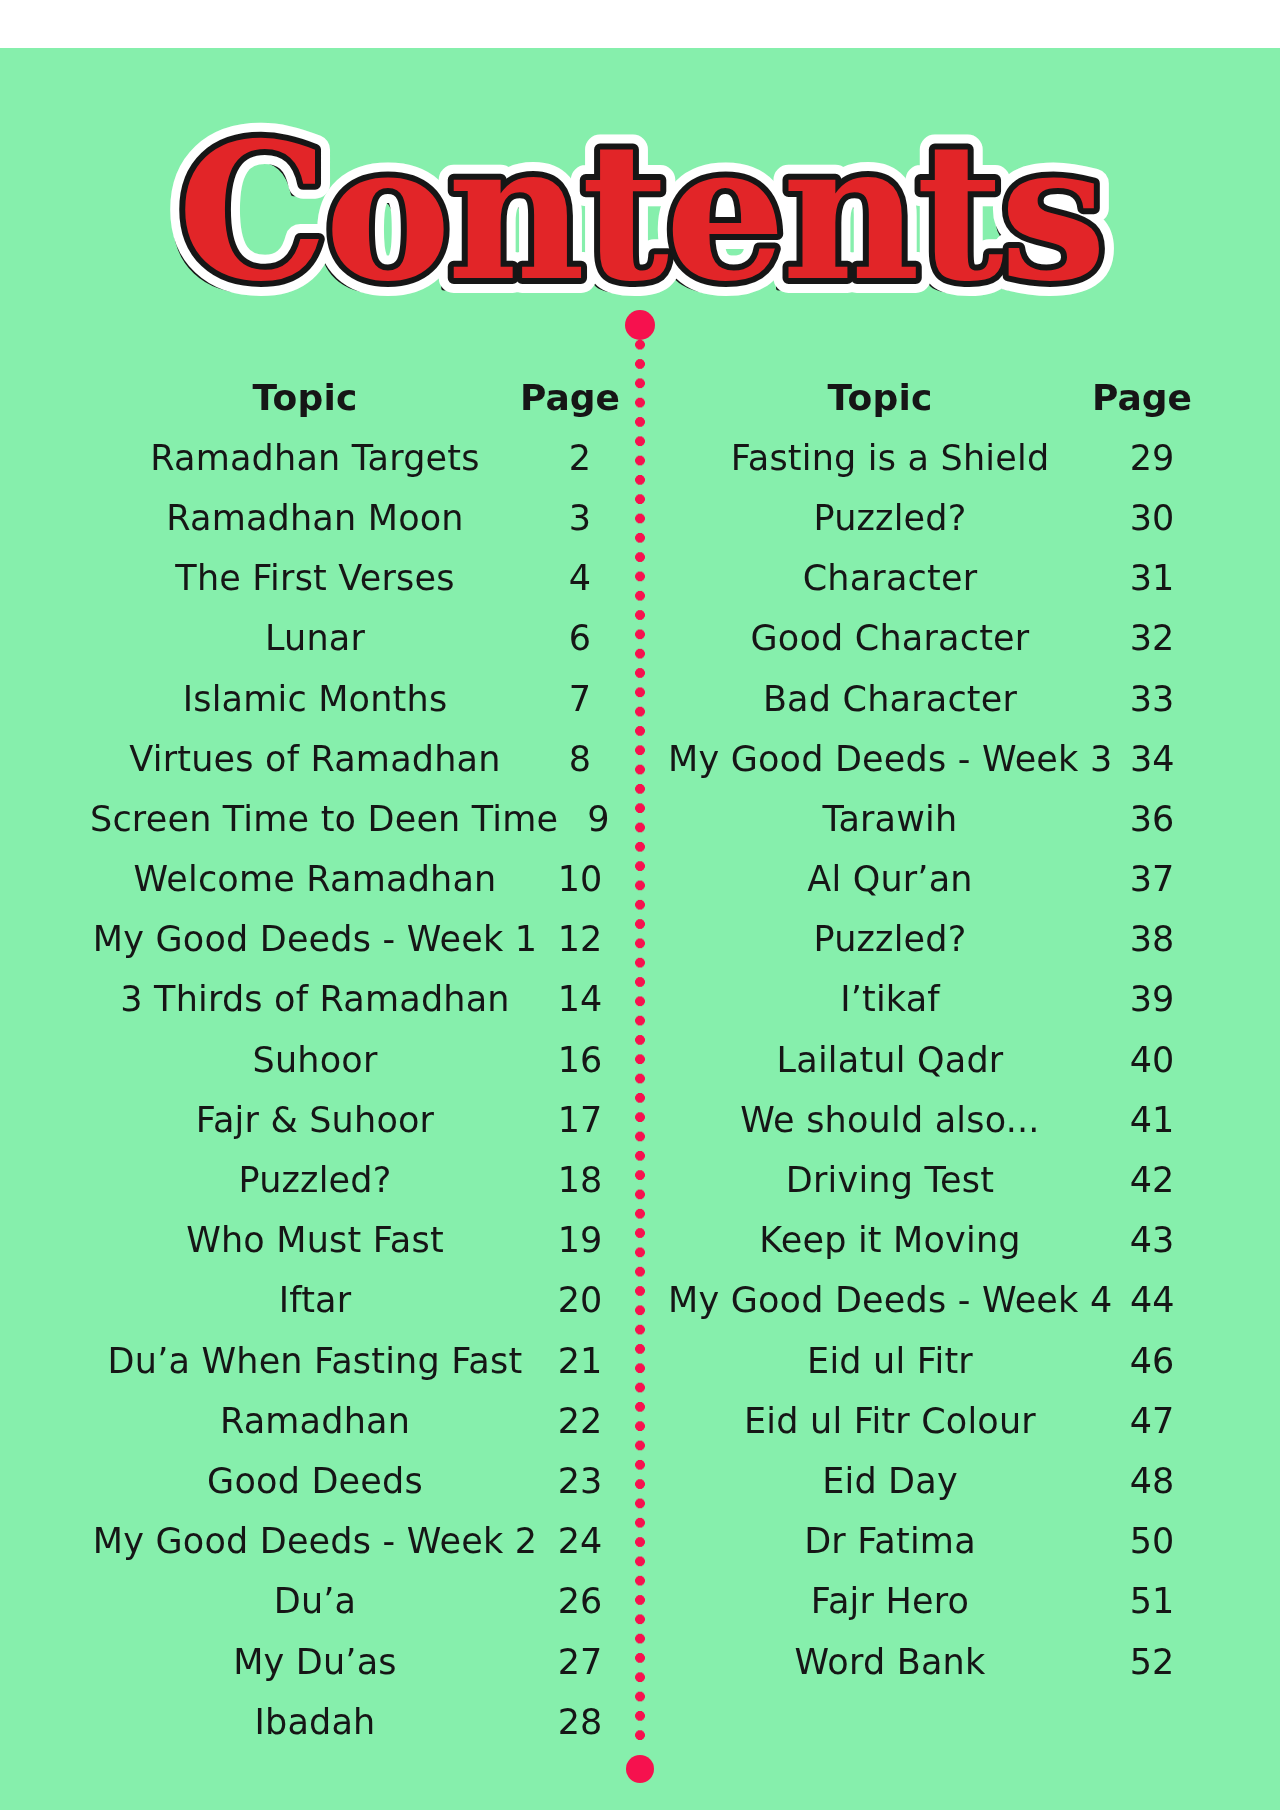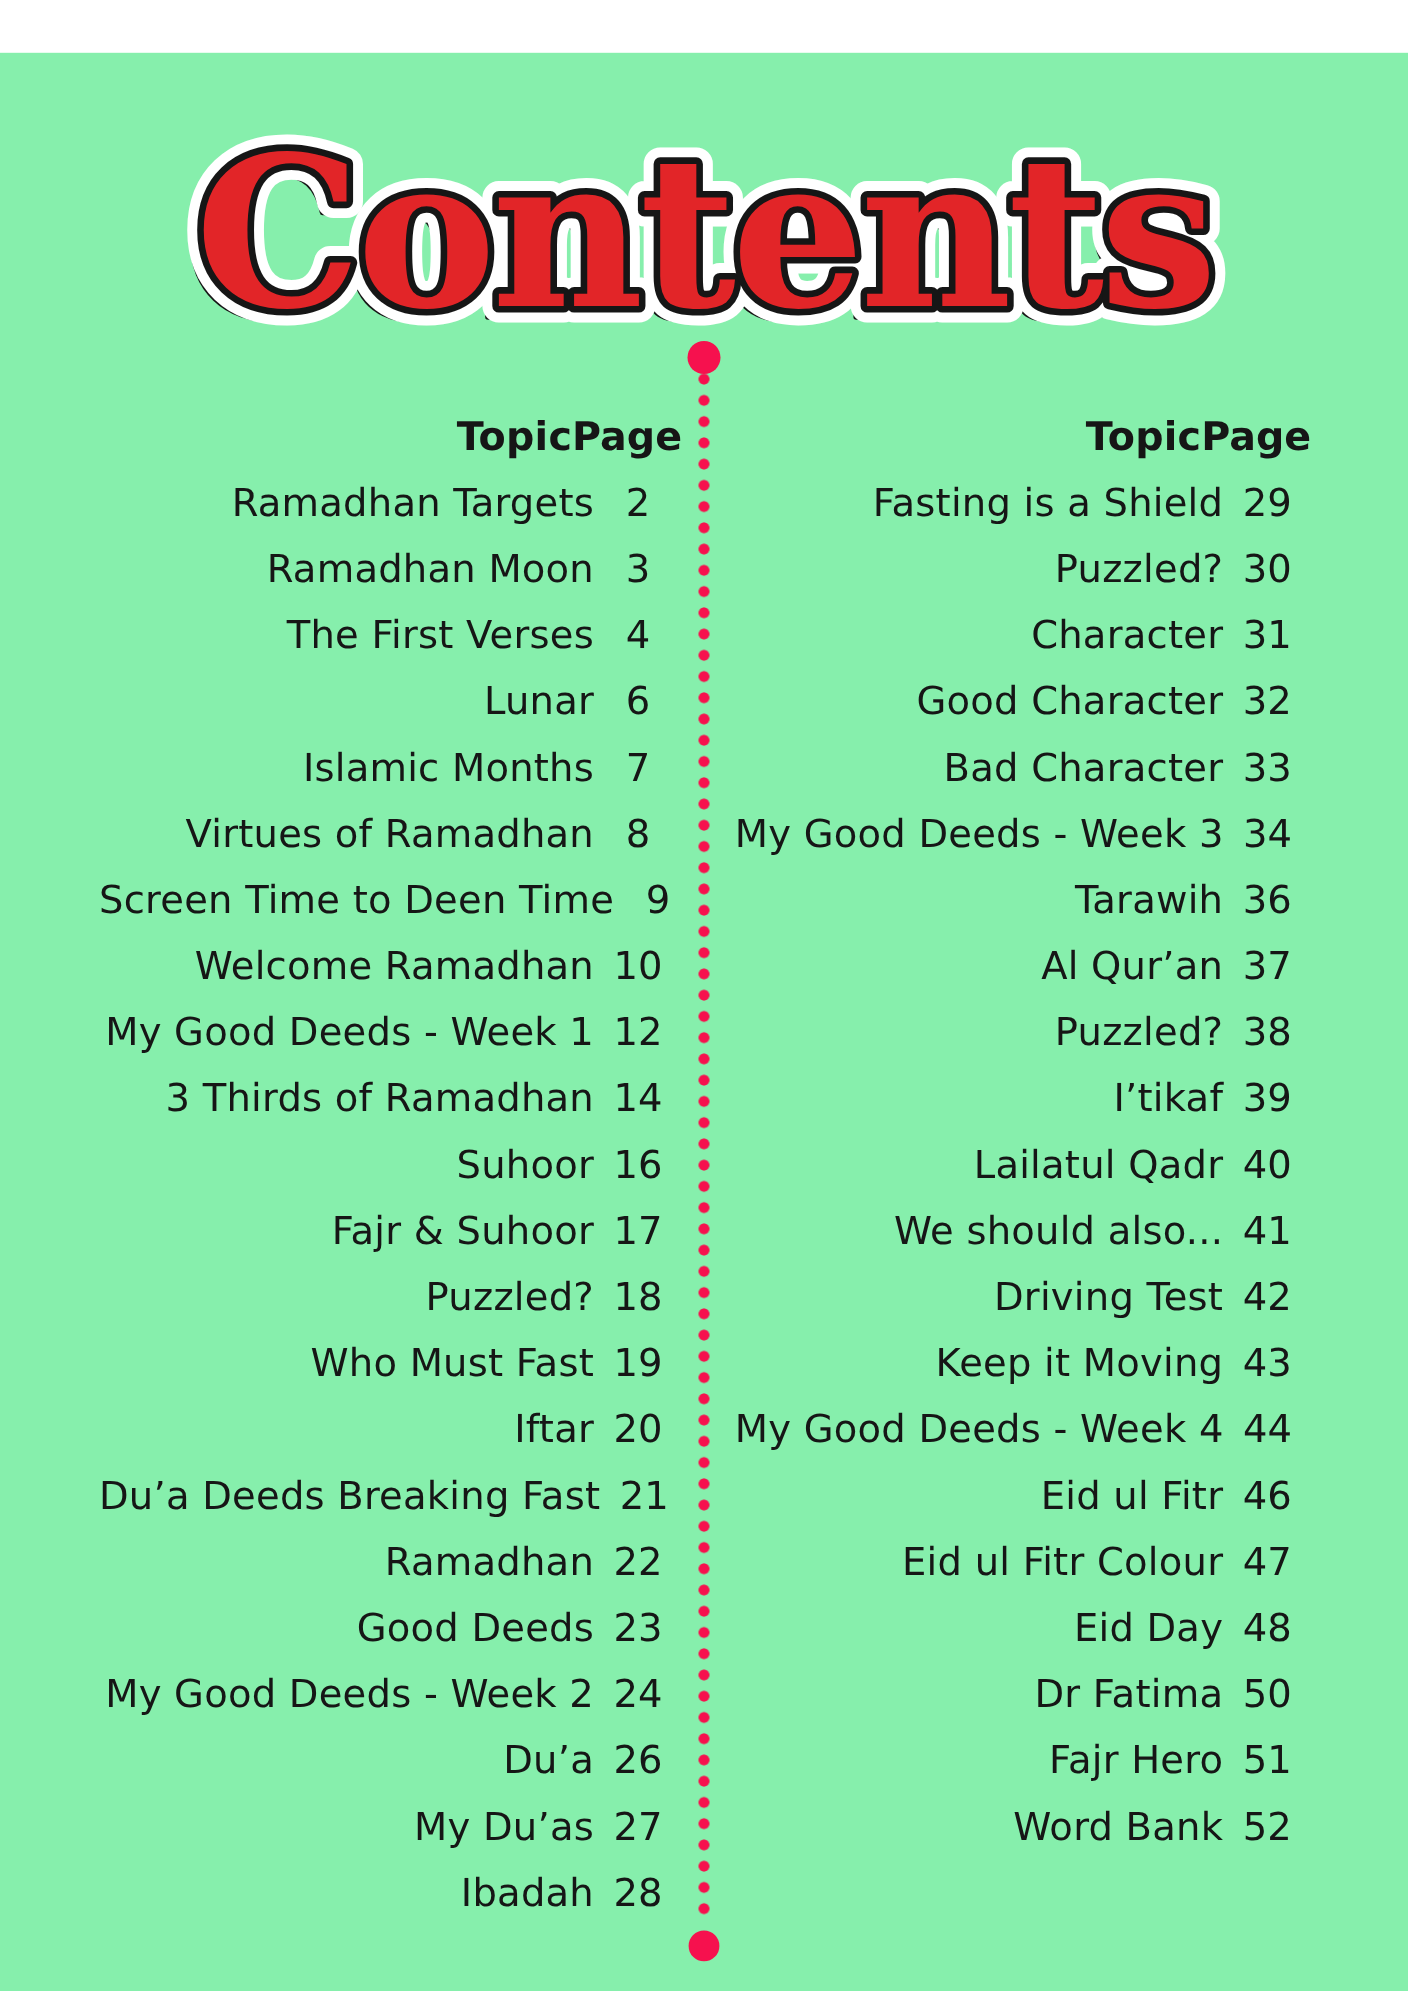--- a/index.html
+++ b/index.html
@@ -63,21 +63,21 @@
   .col.right{ left:668px; width:524px; }
   .row{
     height:60.2px;
     display:flex;
     align-items:center;
     font-size:35px;
     line-height:1;
   }
   .row .topic{
     flex:1 1 auto;
-    text-align:right;
+    text-align:center;
     white-space:nowrap;
     letter-spacing:.2px;
   }
   .row .pagenum{
     flex:0 0 80px;
     text-align:center;
     white-space:nowrap;
   }
   .row.header{ font-weight:bold; font-size:36px; }
 </style>
@@ -174,21 +174,21 @@
     <span class="topic">Who Must Fast</span>
     <span class="pagenum">19</span>
   </div>
 
   <div class="row">
     <span class="topic">Iftar</span>
     <span class="pagenum">20</span>
   </div>
 
   <div class="row">
-    <span class="topic">Du’a Deeds Breaking Fast</span>
+    <span class="topic">Du’a When Fasting Fast</span>
     <span class="pagenum">21</span>
   </div>
 
   <div class="row">
     <span class="topic">Ramadhan</span>
     <span class="pagenum">22</span>
   </div>
 
   <div class="row">
     <span class="topic">Good Deeds</span>

